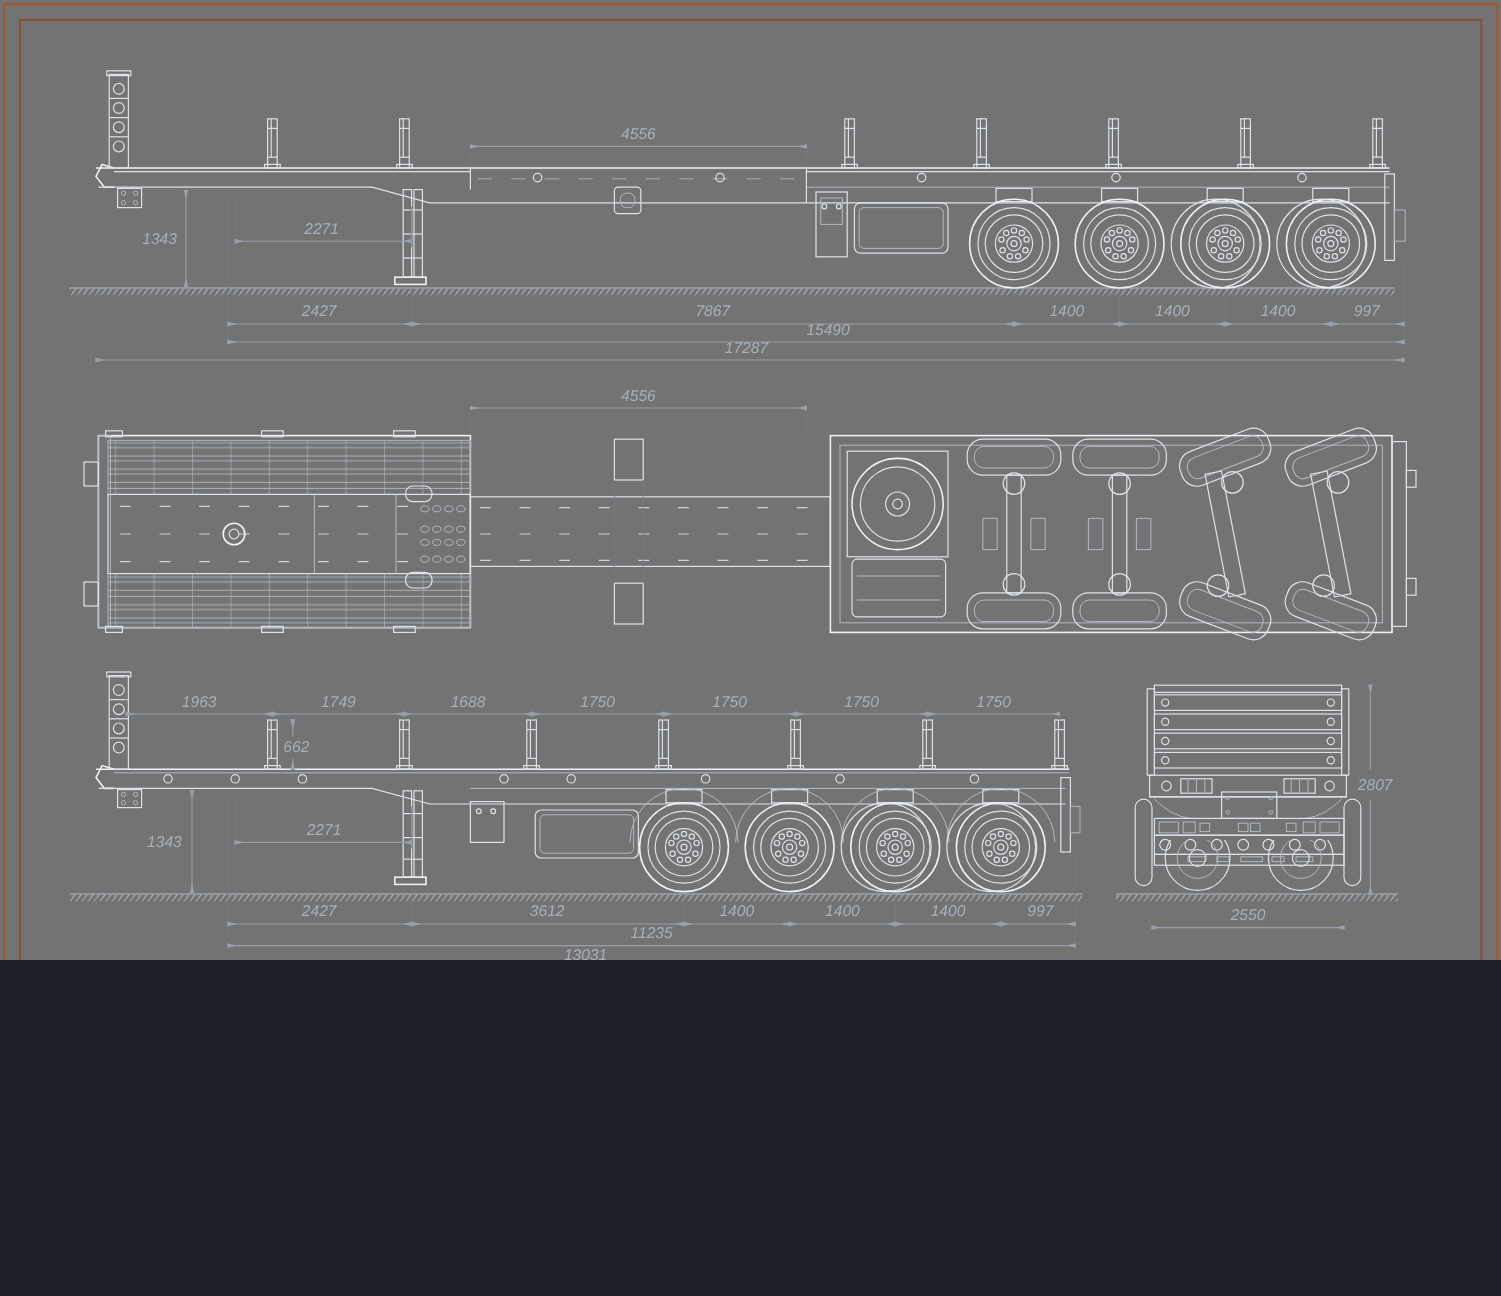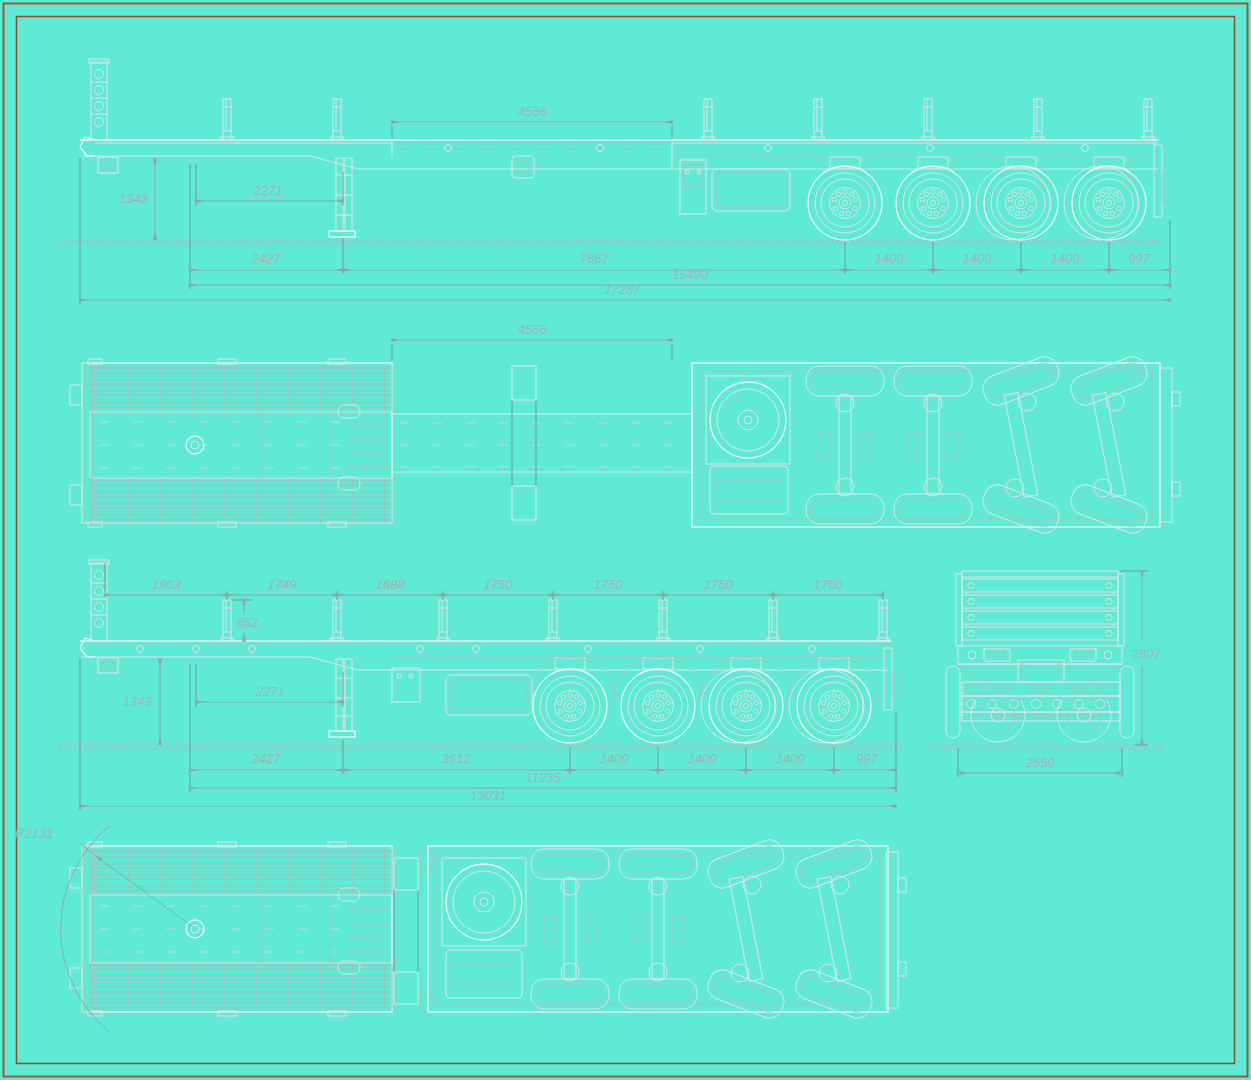--- a/index.html
+++ b/index.html
@@ -1,16 +1,16 @@
 <!DOCTYPE html>
 <html><head>
 <meta charset="utf-8">
 <style>
   html,body{margin:0;padding:0;background:#1d2229;}
-  .stage{position:relative;width:1251px;height:1080px;background:#5eead4;overflow:hidden;
+  .stage{position:relative;width:1251px;height:800px;background:#737373;overflow:hidden;
          font-family:"Liberation Sans",sans-serif;}
   svg{position:absolute;left:0;top:0;}
   
   .s1{stroke:#dde2e8;stroke-width:1;fill:none}
   .s2{stroke:#b4bbc4;stroke-width:.8;fill:none}
   .sB{stroke:#eef2f6;stroke-width:1.3;fill:none}
   .dash{stroke:#ccd2d9;stroke-width:1;stroke-dasharray:9 24;fill:none}
   .hdash{stroke:#aab1ba;stroke-width:.8;stroke-dasharray:12 16;fill:none}
   .dimln{stroke:#98a0aa;stroke-width:.9;fill:none}
   .extln{stroke:#737b85;stroke-width:.7;fill:none}

